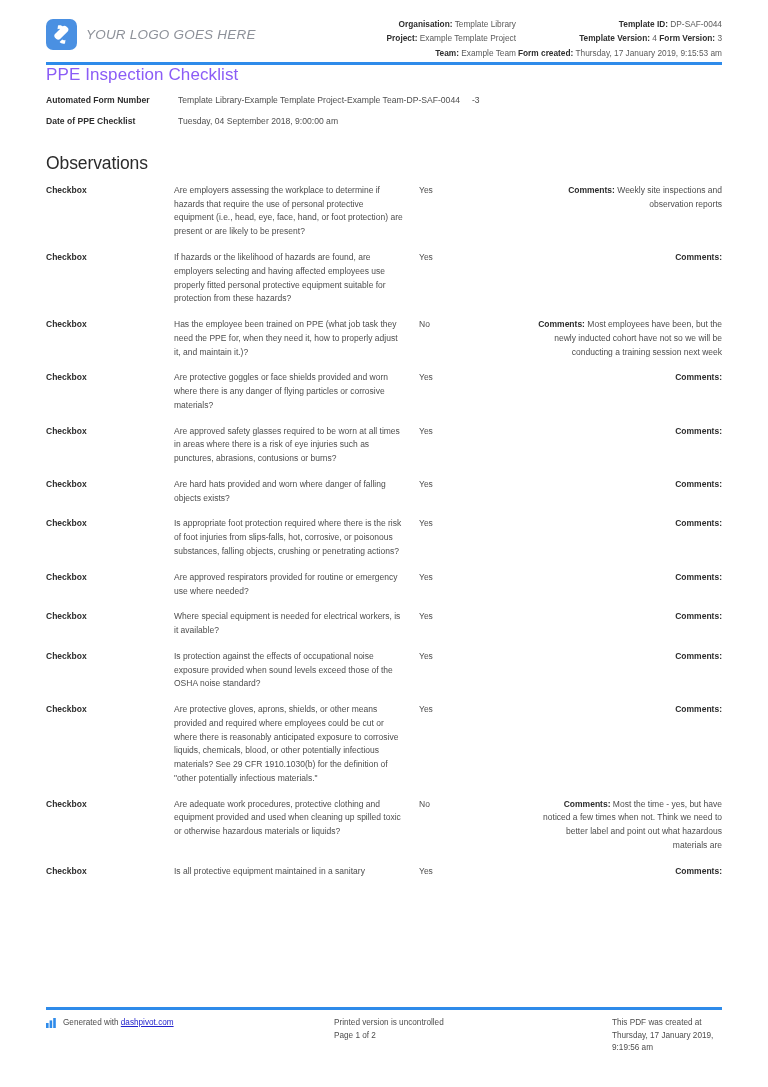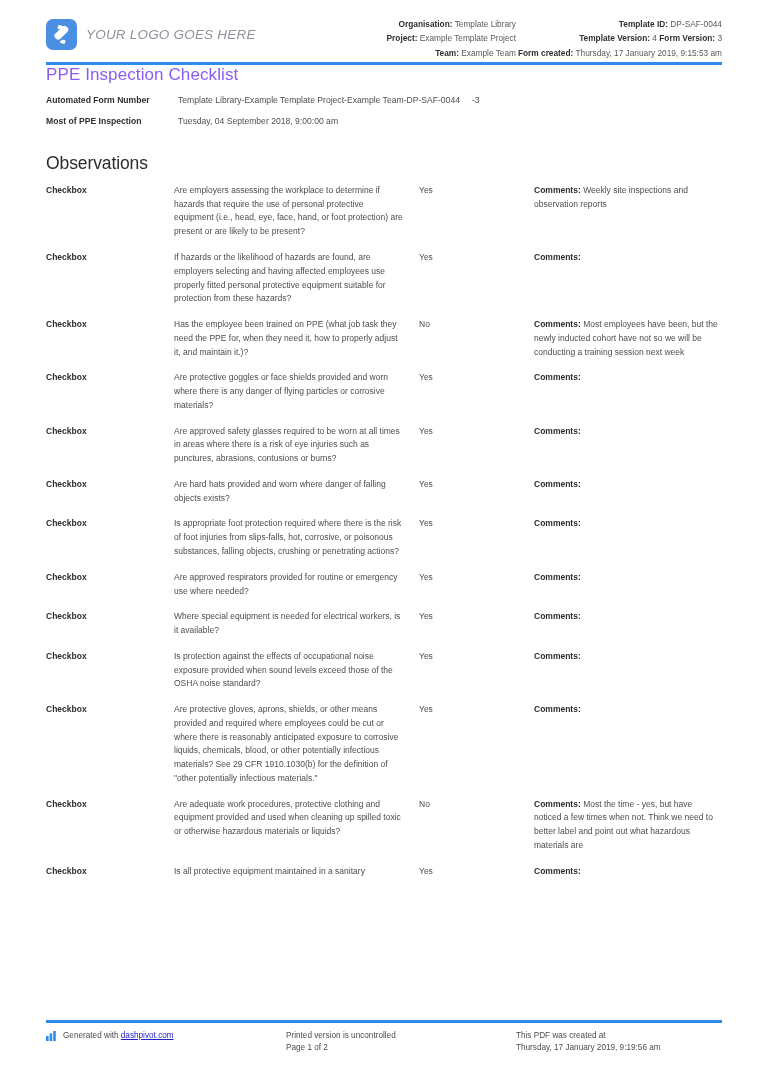--- a/index.html
+++ b/index.html
@@ -145,20 +145,21 @@
 
   .obs-answer {
     width: 115px;
     flex: none;
     color: #4d4d4d;
   }
 
   .obs-comment {
     flex: 1;
     color: #4d4d4d;
+    text-align: right;
   }
   .obs-comment .clabel { font-weight: bold; color: #2d2d2d; }
 
   
   .footer-wrap {
     position: absolute;
     left: 46px;
     right: 46px;
     bottom: 32px;
   }
@@ -167,20 +168,21 @@
     height: 2.5px;
     background: #2e8bea;
     margin-bottom: 7px;
   }
 
   .footer-cols {
     display: flex;
     font-size: 8.2px;
     line-height: 1.55;
     color: #4d4d4d;
+    gap: 48px;
   }
 
   .f-col-a { width: 240px; flex: none; display: flex; align-items: flex-start; }
   .f-col-b { width: 230px; flex: none; }
   .f-col-c { flex: 1; }
 
   .bars-icon { margin-right: 6px; flex: none; padding-top: 1px; }
 
   .gen-link {
     color: #2222cc;
@@ -244,21 +246,21 @@
   <div class="doc-title">PPE Inspection Checklist</div>
 
   <div class="field-row">
     <div class="field-label">Automated Form Number</div>
     <div class="field-value">
       <span>Template Library-Example Template Project-Example Team-DP-SAF-0044</span><span class="suffix">-3</span>
     </div>
   </div>
 
   <div class="field-row">
-    <div class="field-label">Most of PPE Inspection</div>
+    <div class="field-label">Date of PPE Checklist</div>
     <div class="field-value">Tuesday, 04 September 2018, 9:00:00 am</div>
   </div>
 
   <div class="section-heading">Observations</div>
 
   <div class="obs-list" id="obs-list">
       <div class="obs-row">
         <div class="obs-type">Checkbox</div>
         <div class="obs-question">Are employers assessing the workplace to determine if hazards that require the use of personal protective equipment (i.e., head, eye, face, hand, or foot protection) are present or are likely to be present?</div>
         <div class="obs-answer">Yes</div>

